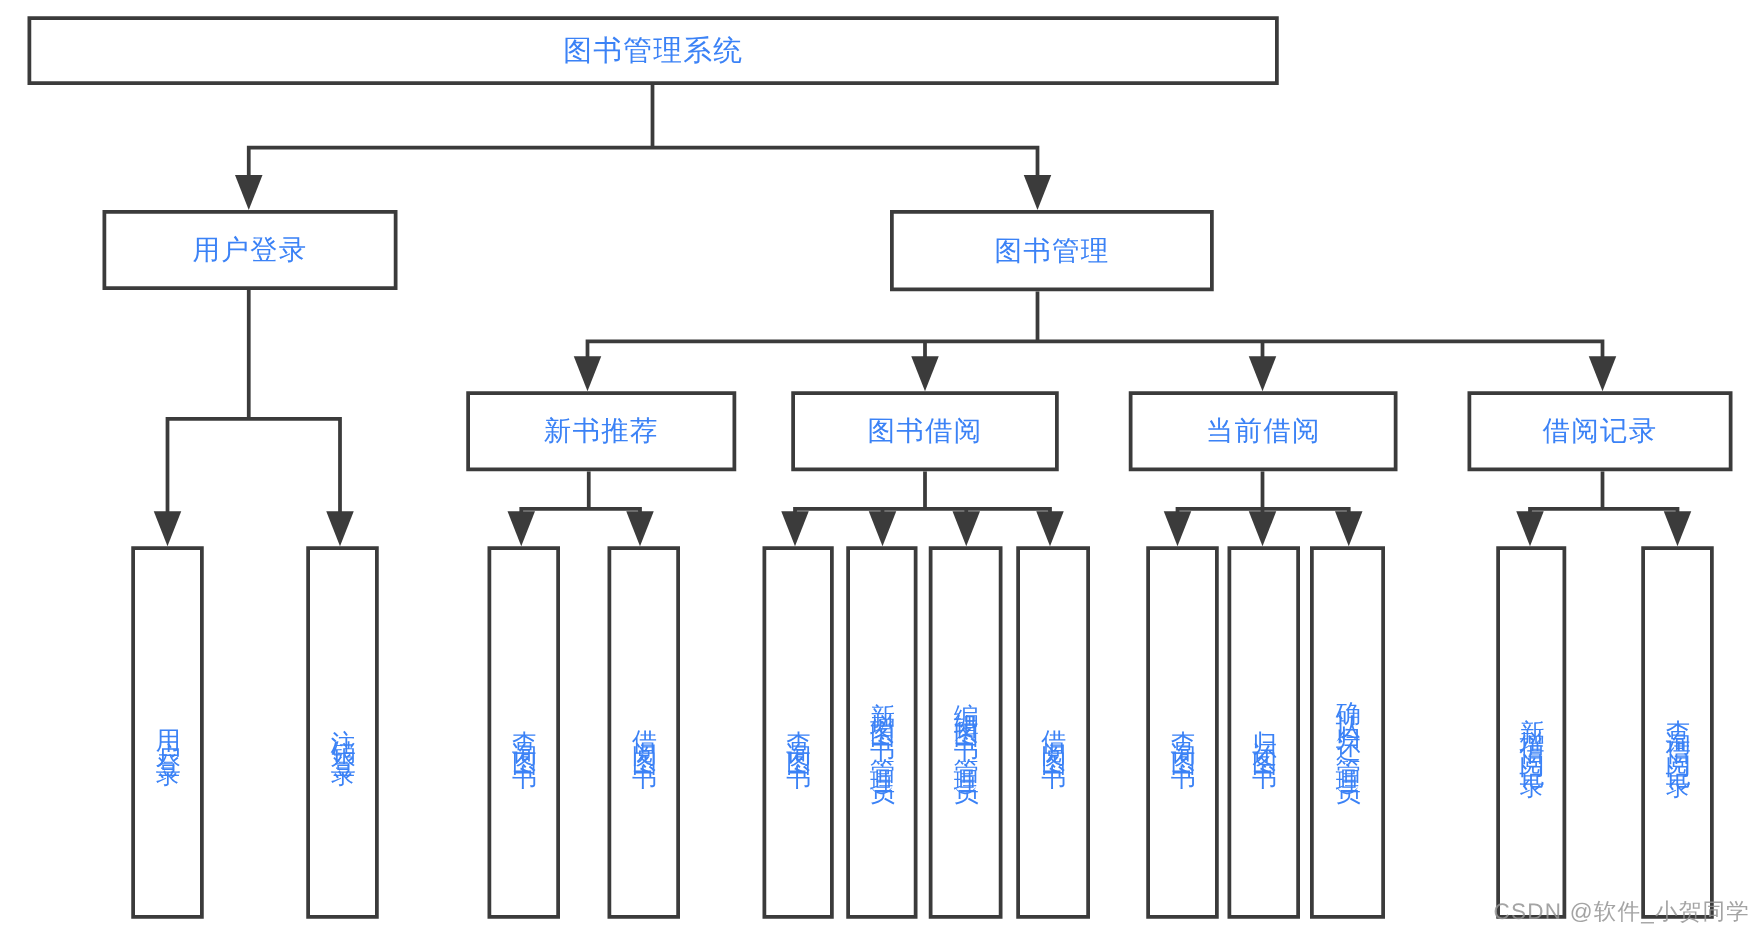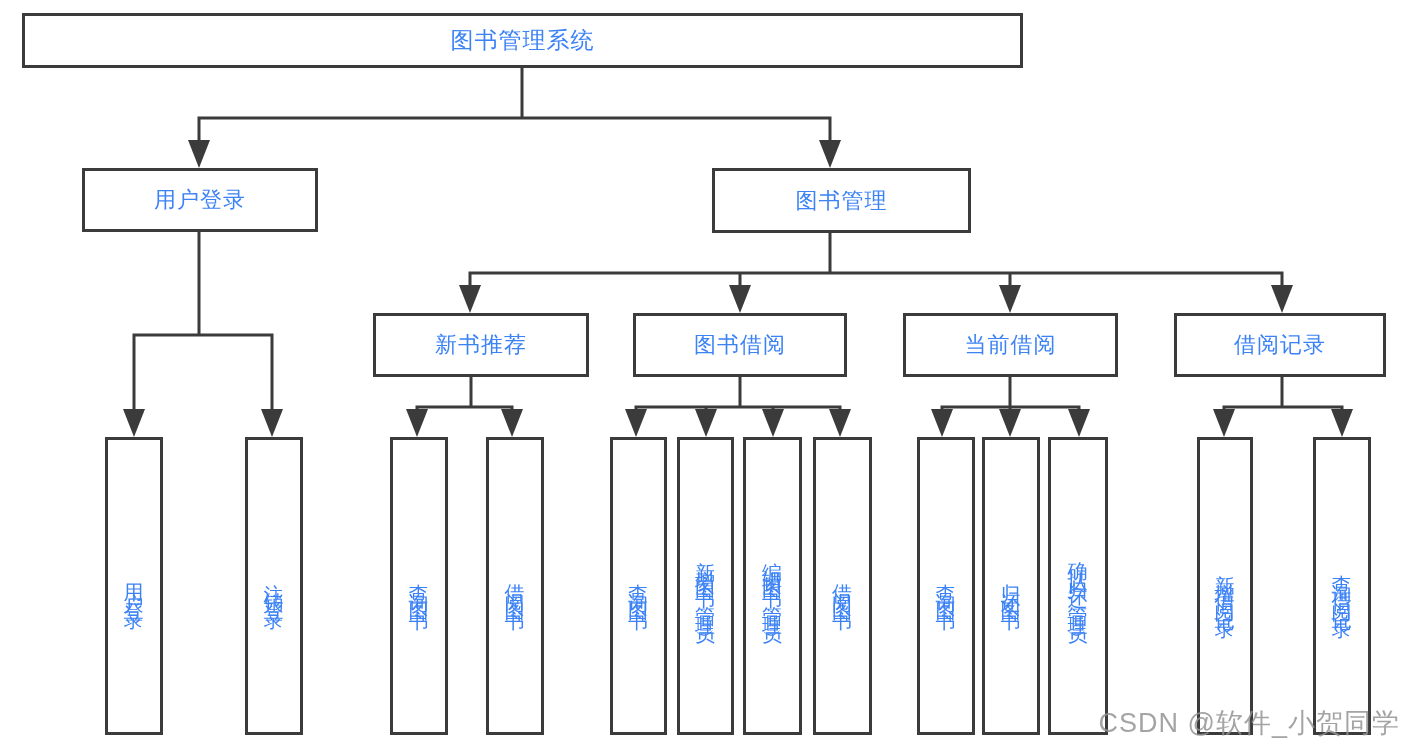--- a/index.html
+++ b/index.html
@@ -34,21 +34,21 @@
   .l6{left:677px;width:57px;}
   .l7{left:743px;width:59px;}
   .l8{left:813px;width:59px;}
   .l9{left:917px;width:58px;}
   .l10{left:982px;width:58px;}
   .l11{left:1048px;width:60px;}
   .l12{left:1197px;width:56px;}
   .l13{left:1313px;width:58px;}
   .watermark{
     position:absolute;right:5px;bottom:6px;z-index:2;
-    font-size:27px;color:rgba(148,148,148,0.85);letter-spacing:1px;white-space:nowrap;
+    font-size:18px;color:rgba(148,148,148,0.85);letter-spacing:1px;white-space:nowrap;
   }
 </style>
 </head>
 <body>
 
 <div class="canvas">
 
   <svg class="connectors" width="1405" height="747" viewBox="0 0 1405 747">
     <defs>
       <polygon id="arrowhead" points="-11,-28 11,-28 0,0" fill="#3b3b3b"></polygon>

